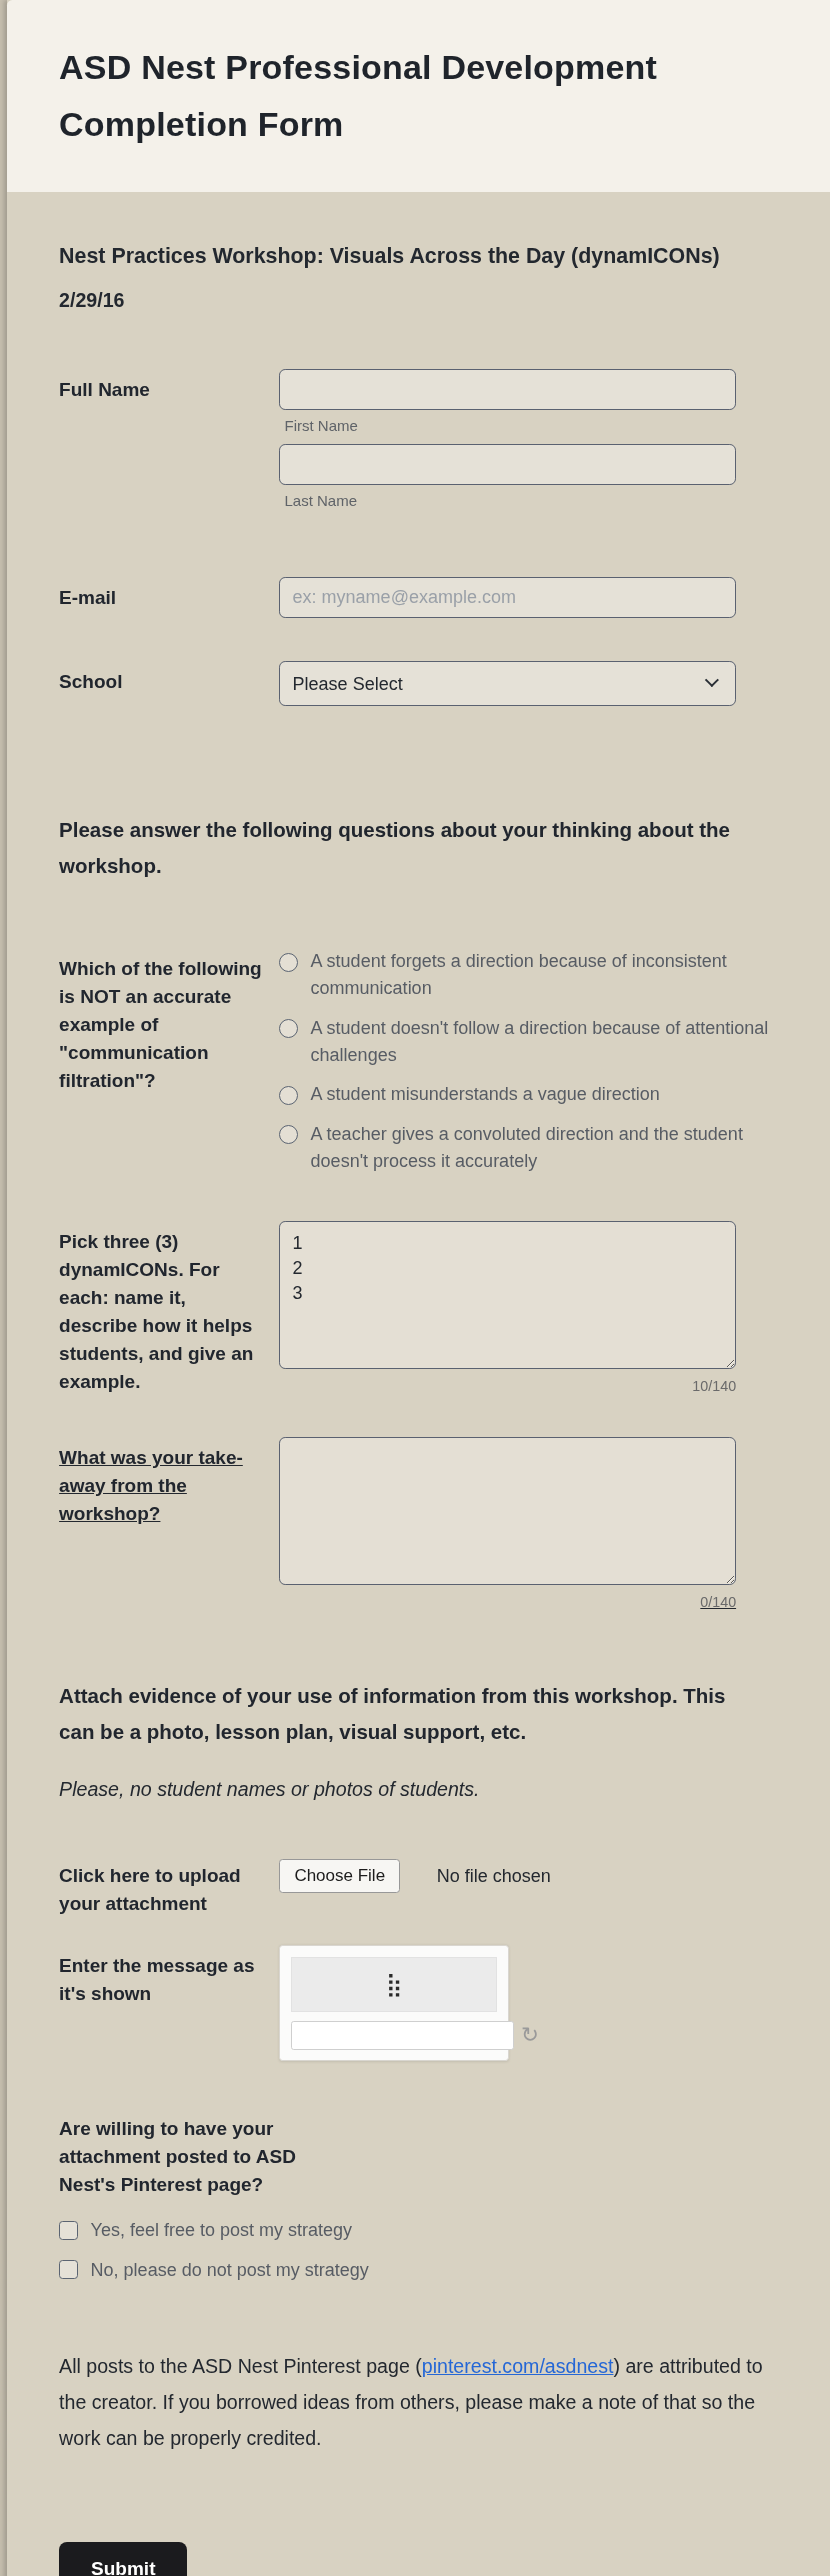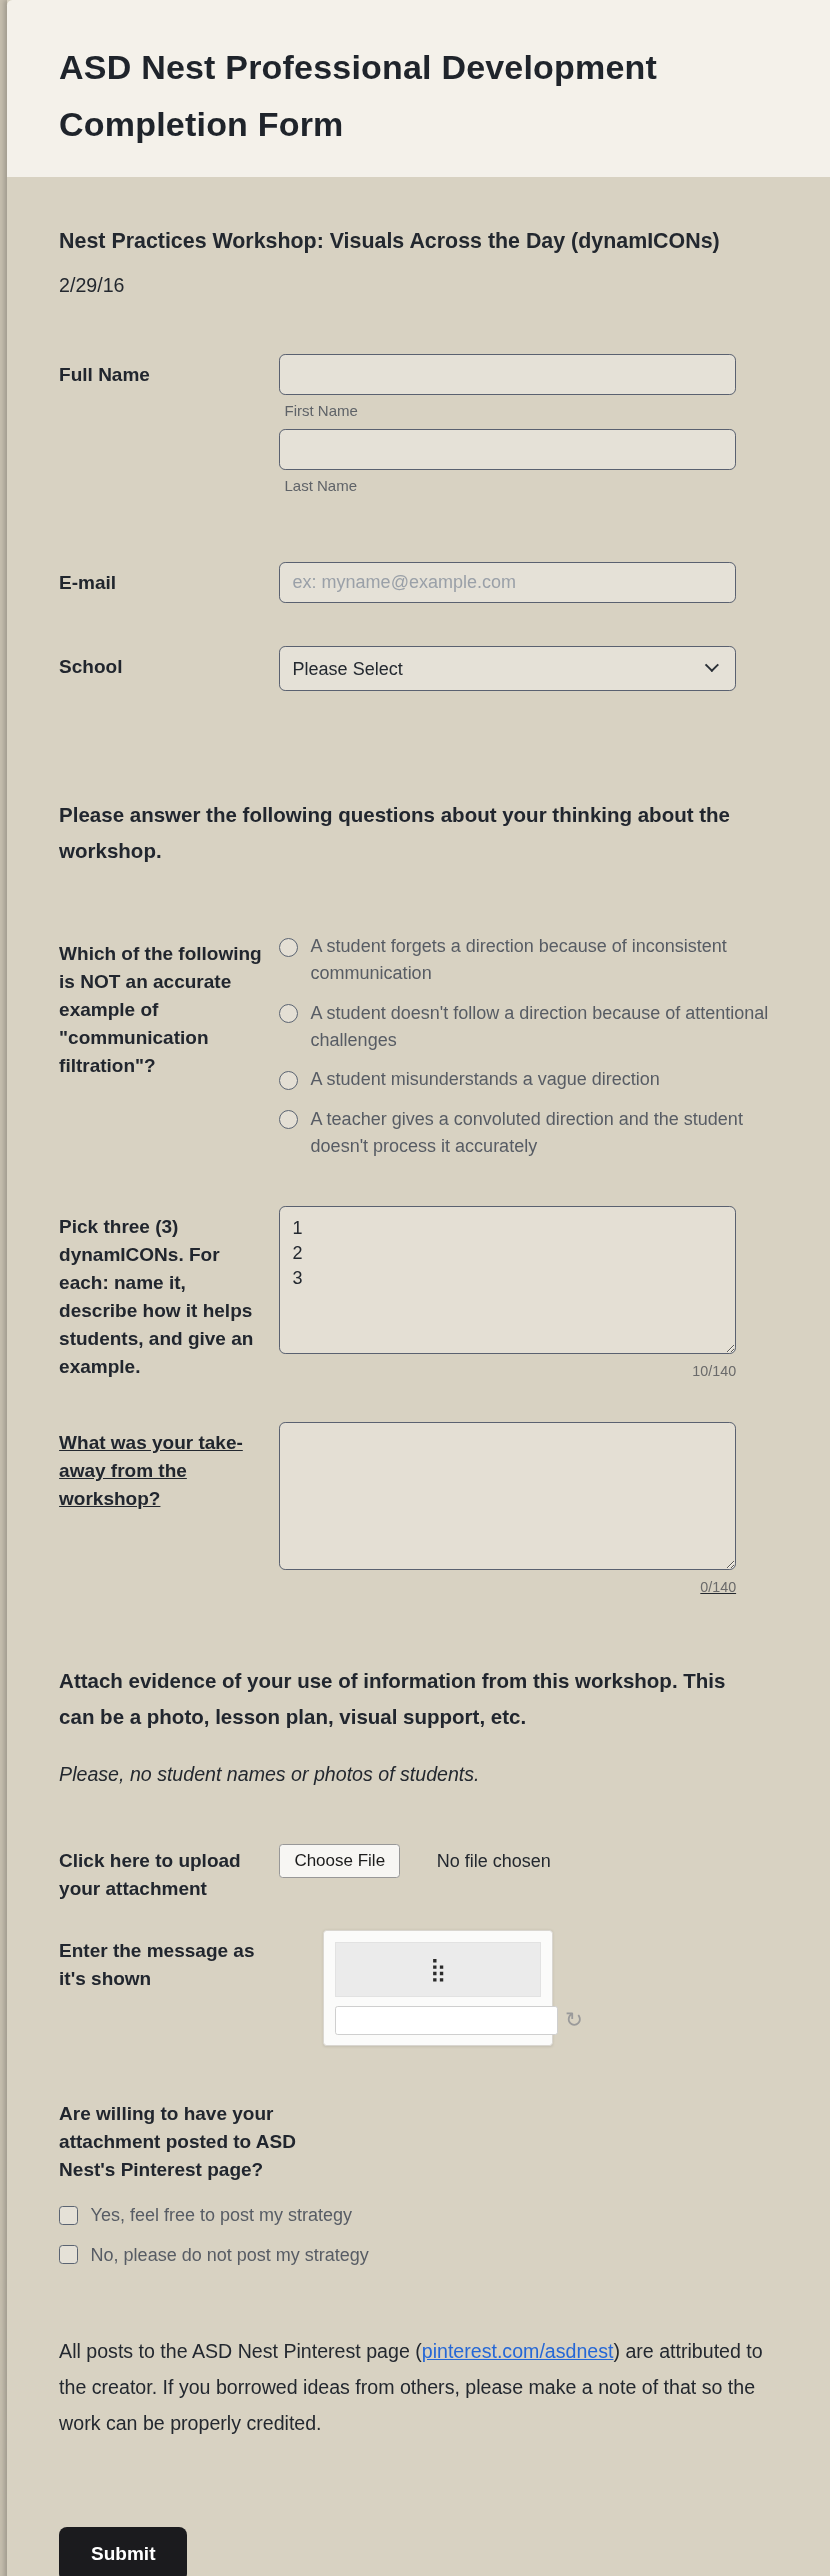--- a/index.html
+++ b/index.html
@@ -13,36 +13,36 @@
   }
   .form-card {
     margin-left: 7.1px;
     width: 823px;
     min-height: 2576px;
     background: #d8d2c2;
     box-shadow: -2.7px 0 4.5px rgba(0,0,0,0.18);
   }
   .form-header {
     background: #f4f1ea;
-    padding: 39px 57px 24px 52px;
+    padding: 39px 57px 39px 52px;
     border-radius: 5.4px 0 0 0;
   }
   .form-header h1 {
     margin: 0;
     max-width: 625px;
     font-size: 34px;
     line-height: 57px;
     font-weight: 700;
     color: #1f242b;
     letter-spacing: 0.2px;
   }
   .form-body { padding: 0 50px 62px 52px; }
 
   .workshop-title { margin: 52px 0 0; font-size: 21.4px; font-weight: 700; color: #23282f; }
-  .date-text { font-size: 19.6px; }
+  .date-text { font-size: 19.6px; font-weight: bold; }
 
   .row { display: flex; align-items: flex-start; }
   .q-label {
     width: 220px;
     flex: none;
     padding: 7.1px 16px 0 0;
     font-size: 19px;
     font-weight: 700;
     line-height: 28px;
     color: #21262e;
@@ -207,21 +207,21 @@
 
   .mt-row-name { margin-top: 57px; }
   .mt-row-email { margin-top: 57px; }
   .mt-row-school { margin-top: 43px; }
   .mt-instructions { margin-top: 106px; }
   .mt-filtration { margin-top: 64px; }
   .mt-dynamicons { margin-top: 34px; }
   .mt-takeaway { margin-top: 41px; text-decoration: underline; }
   .mt-attach { margin-top: 68px; }
   .mt-upload { margin-top: 54px; }
-  .mt-captcha { margin-top: 27px; justify-content: space-between; }
+  .mt-captcha { margin-top: 27px; }
   .mt-pinterest { margin-top: 54px; }
   .mt-checkboxes { margin-top: 18px; }
   .mt-note { margin-top: 64px; }
 </style>
 </head>
 <body>
 
 <div class="form-card">
 
   <div class="form-header">

